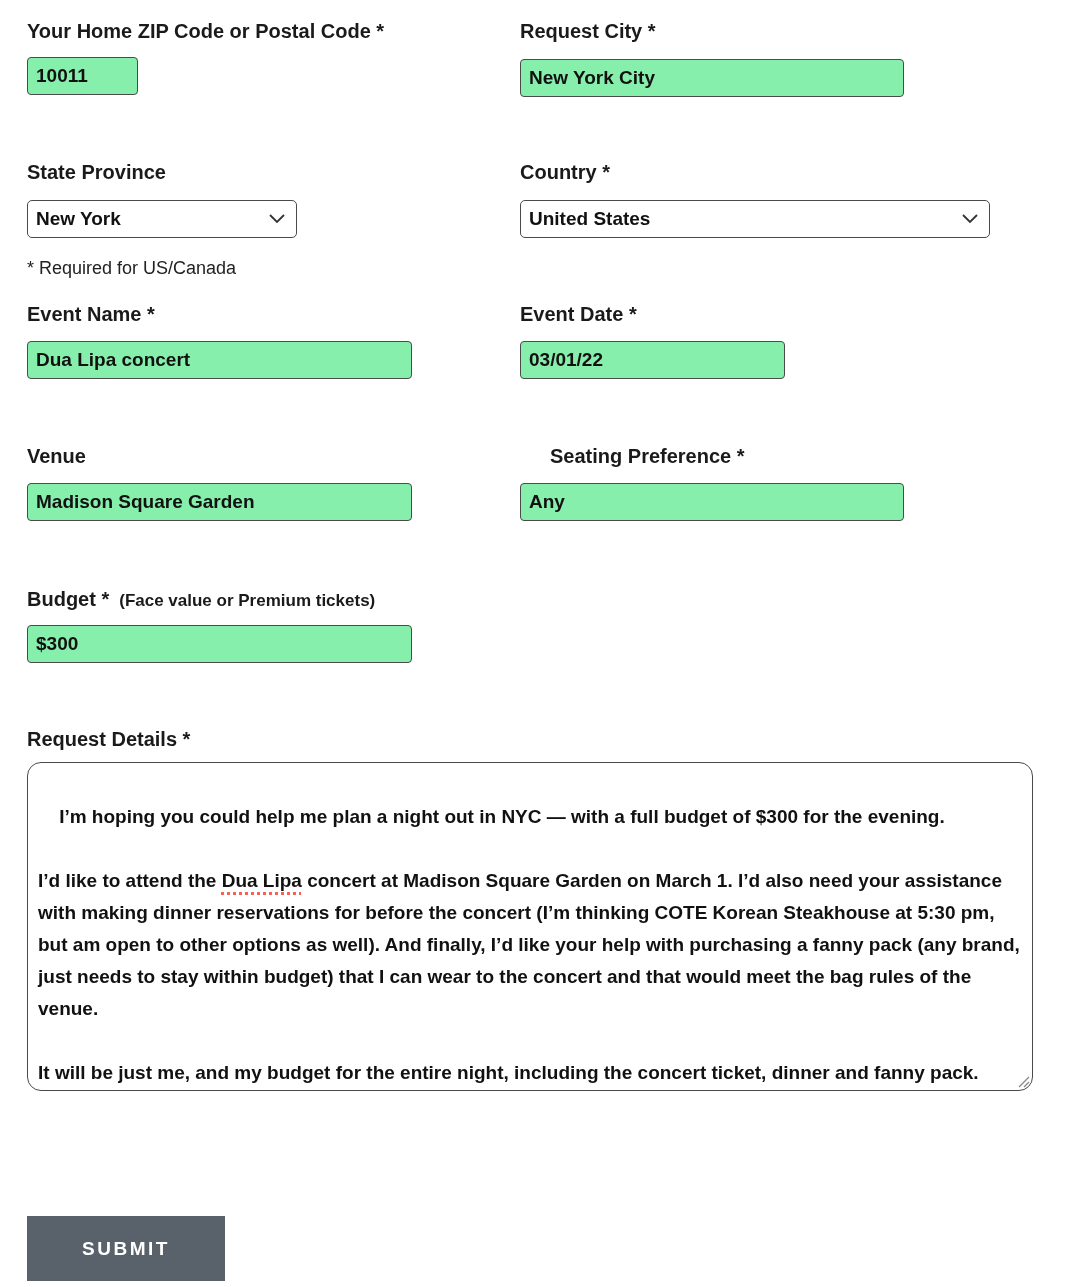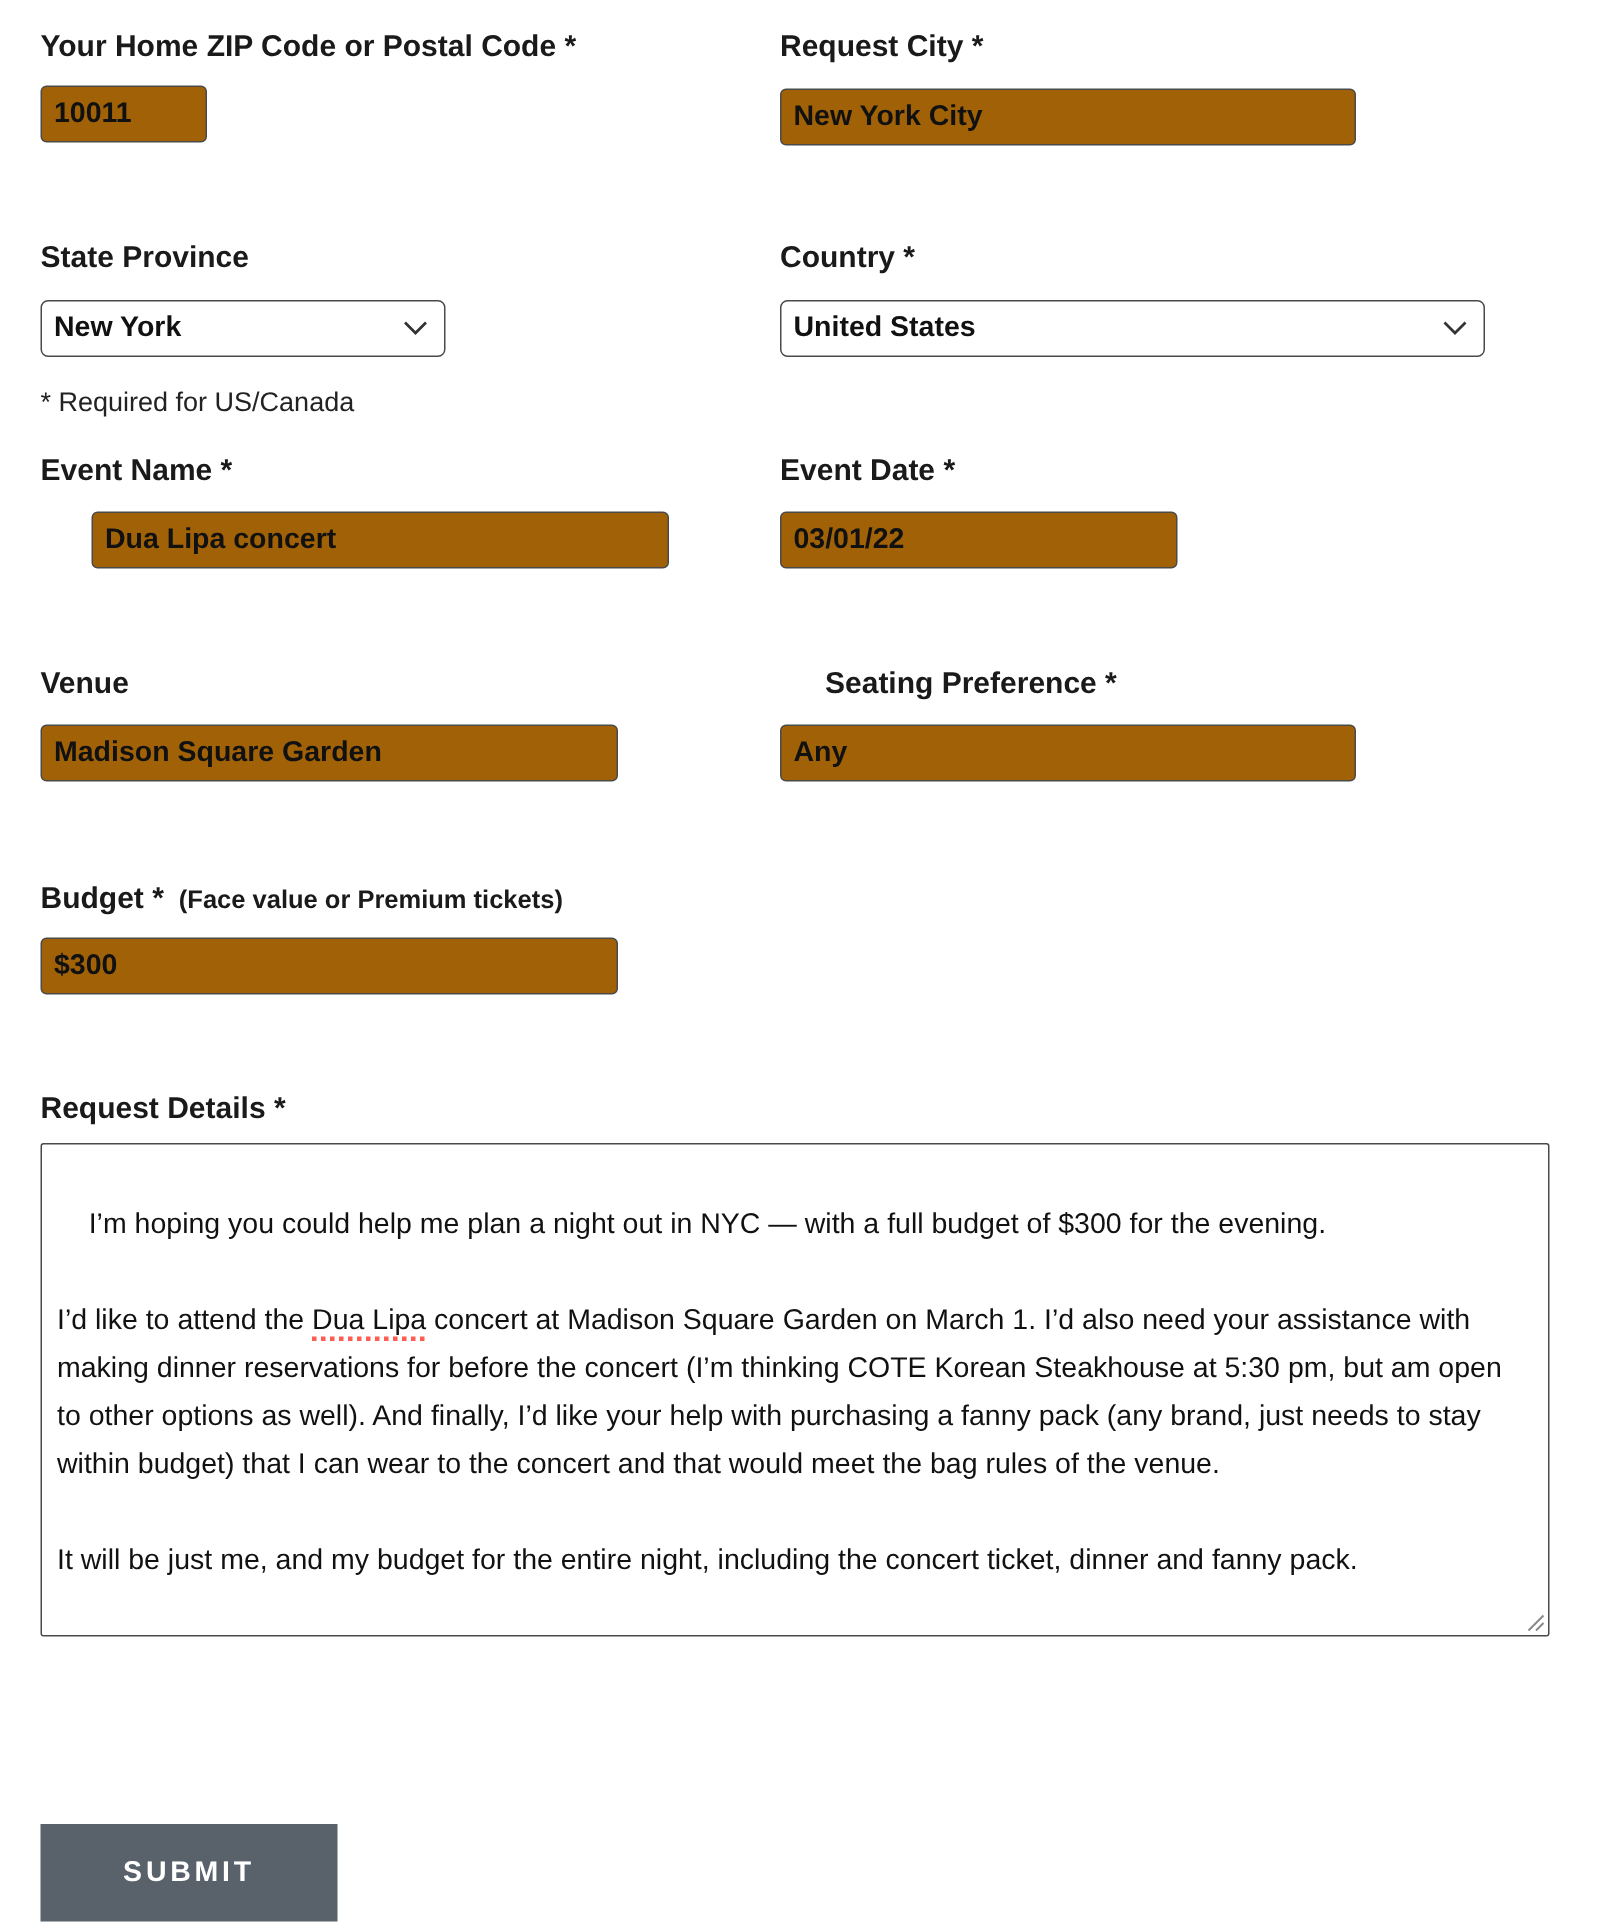--- a/index.html
+++ b/index.html
@@ -30,21 +30,21 @@
     font-size: 18px;
     font-weight: 400;
     color: #222222;
   }
 
   .text-input {
     position: absolute;
     height: 38px;
     border: 1.5px solid #4a4a4a;
     border-radius: 4px;
-    background: #a16207;
+    background: #86efac;
     font-family: "Liberation Sans", sans-serif;
     font-size: 19px;
     font-weight: 700;
     color: #111111;
     padding: 0 8px;
     outline: none;
   }
 
   .select-box {
     position: absolute;
@@ -65,25 +65,25 @@
     color: #111111;
     white-space: nowrap;
   }
   .chevron { width: 18px; height: 12px; flex: 0 0 auto; }
 
   .fake-textarea {
     position: absolute;
     left: 27px; top: 762px;
     width: 1006px; height: 329px;
     border: 1.5px solid #4a4a4a;
-    border-radius: 2px;
+    border-radius: 14px;
     background: #ffffff;
     padding: 6px 10px;
     font-size: 19px;
-    font-weight: 400;
+    font-weight: 700;
     line-height: 32px;
     color: #111111;
     white-space: pre-wrap;
     overflow: hidden;
   }
   .spellcheck {
     text-decoration-line: underline;
     text-decoration-style: dotted;
     text-decoration-thickness: 3px;
     text-underline-offset: 5px;
@@ -130,21 +130,21 @@
   <div class="select-box" style="left:520px; top:200px; width:470px;">
     <span class="select-text">United States</span>
     <svg class="chevron" viewBox="0 0 18 12">
       <polyline points="2,2 9,9 16,2" fill="none" stroke="#333333" stroke-width="1.8"></polyline>
     </svg>
   </div>
 
   <div class="note" style="left:27px; top:258px;">* Required for US/Canada</div>
 
   <div class="label" style="left:27px; top:303px;">Event Name *</div>
-  <input class="text-input" style="left: 27px; top: 341px; width: 385px; margin-left: 34px;" value="Dua Lipa concert">
+  <input class="text-input" style="left: 27px; top: 341px; width: 385px;" value="Dua Lipa concert">
 
   <div class="label" style="left:520px; top:303px;">Event Date *</div>
   <input class="text-input" style="left: 520px; top: 341px; width: 265px;" value="03/01/22">
 
   <div class="label" style="left:27px; top:445px;">Venue</div>
   <input class="text-input" style="left: 27px; top: 483px; width: 385px;" value="Madison Square Garden">
 
   <div class="label" style="left:520px; top:445px;margin-left:30px;">Seating Preference *</div>
   <input class="text-input" style="left: 520px; top: 483px; width: 384px;" value="Any">
 

